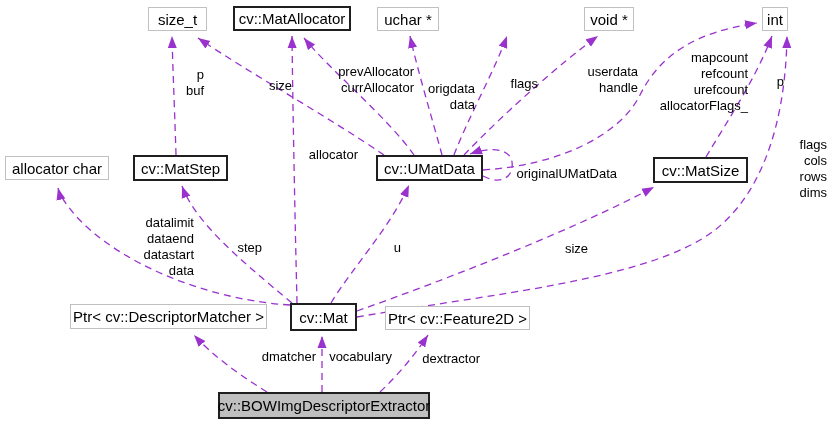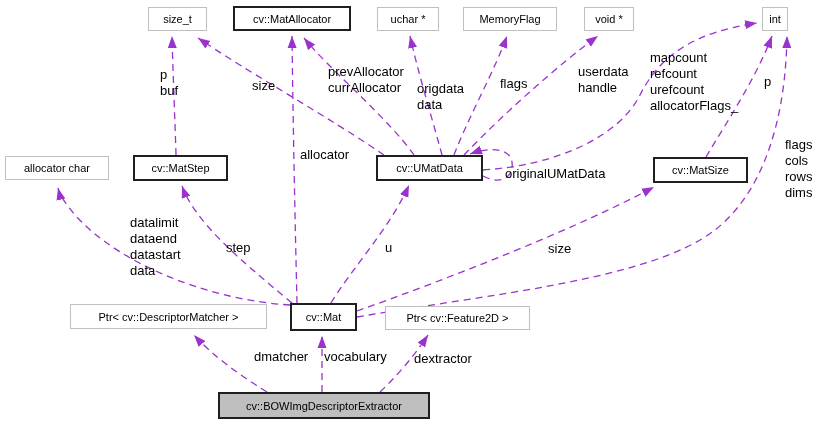--- a/index.html
+++ b/index.html
@@ -13,26 +13,26 @@
   #diagram{
     position:relative;width:830px;height:425px;background:var(--bg);
     font-family:"Liberation Sans",sans-serif;color:#000;overflow:hidden;
   }
   svg.edges{position:absolute;left:0;top:0;pointer-events:none;}
   path.edge{fill:none;stroke:var(--edge);stroke-width:1.3;stroke-dasharray:7 5;}
   .node{
     position:absolute;box-sizing:border-box;background:#fff;
     border:1px solid var(--plain-border);
     display:flex;align-items:center;justify-content:center;
-    font-size:11px;white-space:nowrap;cursor:default;
+    font-size:15px;white-space:nowrap;cursor:default;
   }
   .node.cls{border:2px solid var(--cls-border);}
   .node.main{background:var(--main-fill);border:2px solid var(--cls-border);}
   .elabel{
-    position:absolute;font-size:13px;line-height:16px;text-align:left;
+    position:absolute;font-size:13px;line-height:16px;text-align:right;
     white-space:pre-line;color:#000;
   }
 </style>
 </head>
 <body>
 
 <div id="diagram">
 
   <svg class="edges" width="830" height="425" viewBox="0 0 830 425">
     <defs>
@@ -56,21 +56,20 @@
     <path class="edge" marker-end="url(#arrow)" d="M706,157 C728,120 756,78 772,36"></path>
     <path class="edge" marker-end="url(#arrow)" d="M290,305 C210,300 120,265 75,215 C65,203 60,196 58,188"></path>
     <path class="edge" marker-end="url(#arrow)" d="M267,392 C238,374 212,355 194,335"></path>
     <path class="edge" marker-end="url(#arrow)" d="M322,392 L322,336"></path>
     <path class="edge" marker-end="url(#arrow)" d="M380,392 C398,375 414,356 428,335"></path>
   </svg>
 
   <div class="node" style="left:148px;top:7px;width:59px;height:24px">size_t</div>
   <div class="node cls" style="left:233px;top:6px;width:118px;height:25px">cv::MatAllocator</div>
   <div class="node" style="left:377px;top:7px;width:62px;height:24px">uchar *</div>
-  <div class="node" style="left:463px;top:7px;width:94px;height:24px">MemoryFlag</div>
   <div class="node" style="left:584px;top:7px;width:50px;height:24px">void *</div>
   <div class="node" style="left:762px;top:7px;width:26px;height:24px">int</div>
 
   <div class="node" style="left:5px;top:156px;width:104px;height:24px">allocator char</div>
   <div class="node cls" style="left:133px;top:155px;width:95px;height:26px">cv::MatStep</div>
   <div class="node cls" style="left:376px;top:155px;width:107px;height:26px">cv::UMatData</div>
   <div class="node cls" style="left:653px;top:157px;width:95px;height:26px">cv::MatSize</div>
 
   <div class="node" style="left:70px;top:304px;width:197px;height:25px">Ptr&lt; cv::DescriptorMatcher &gt;</div>
   <div class="node cls" style="left:290px;top:303px;width:67px;height:28px">cv::Mat</div>

